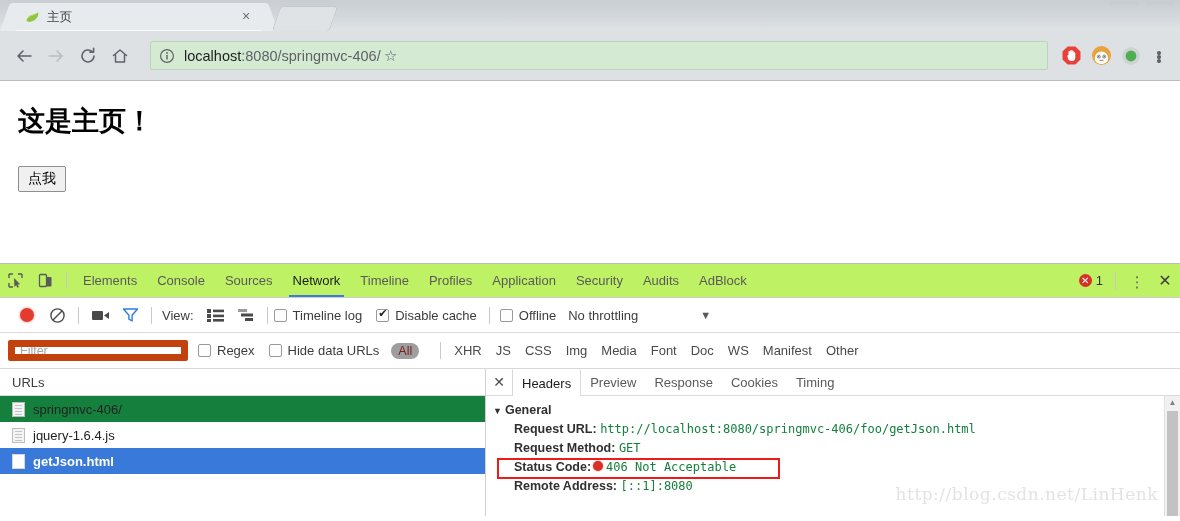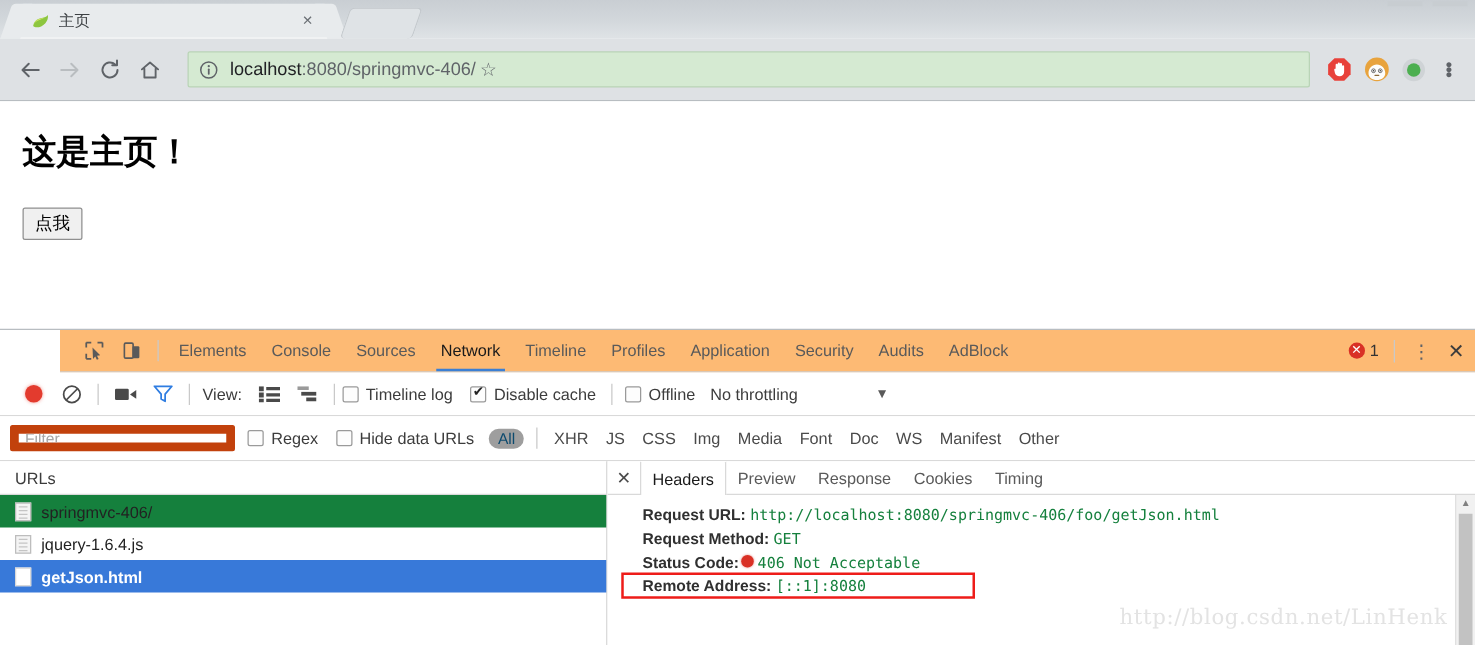--- a/index.html
+++ b/index.html
@@ -87,21 +87,21 @@
     margin-top:27px;
     font-family:"DejaVu Sans", sans-serif; font-size:14px;
     padding:3px 9px; background:#f0f0f0;
     border:1px solid #8f8f8f; border-radius:2px; color:#000;
   }
 
   
   .devtools { background:#fff; }
   .dt-tabbar {
     height:34px; display:flex; align-items:center;
-    border-bottom:1px solid #cdcdcd; background:#fdba74; padding-left:12px;margin-left:48px;
+    border-bottom:1px solid #cdcdcd; background:#bef264; padding-left:0;
   }
   .dt-icbtn { width:30px; height:26px; display:flex; align-items:center; justify-content:center;}
   .dt-sep { width:1px; height:17px; background:#c9c9c9; margin:0 6px; }
   .dt-tab {
     padding:0 10px; height:33px; line-height:33px; font-size:13px;
     color:#5a5a5a; position:relative; white-space:nowrap;
   }
   .dt-tab.active { color:#1a1a1a; }
   .dt-tab.active:after {
     content:""; position:absolute; left:6px; right:6px; bottom:0; height:2px; background:#3b7fd4;
@@ -139,22 +139,22 @@
     height:36px; display:flex; align-items:center; padding-left:8px;
     border-bottom:1px solid #d9d9d9; background:#fff; font-size:13px; color:#3c3c3c;
   }
   .filter-input {
     width:180px; height:21px; border:7px solid #c2410c; border-radius:2px;
     font-size:12.5px; padding:0 5px; color:#333; background:#fff;
     font-family:"Liberation Sans", sans-serif;
   }
   .filter-input::placeholder { color:#a5a5a5; }
   .pill-all {
-    background:#9e9e9e; color:#0c4a6e; border-radius:9px; padding:1px 7px;
-    font-size:12.5px; margin:0 4px 0 6px;
+    background:#9e9e9e; color:#7f1d1d; border-radius:9px; padding:1px 7px;
+    font-size:12.5px; margin:0 15px 0 6px;
   }
   .rtype { padding:0 7px; color:#4a4a4a; font-size:13px;}
 
   
   .panes { display:flex; height:147px; }
   .pane-left { width:486px; border-right:1px solid #d0d0d0; background:#fff; }
   .lh {
     height:27px; line-height:27px; padding-left:12px; font-size:13px;
     color:#3c3c3c; border-bottom:1px solid #d9d9d9;
   }
@@ -451,20 +451,23 @@
       <div class="rh">
         <span class="rh-close">✕</span>
         <span class="rt active">Headers</span>
         <span class="rt">Preview</span>
         <span class="rt">Response</span>
         <span class="rt">Cookies</span>
         <span class="rt">Timing</span>
       </div>
 
       <div class="hdrbody">
+        <div class="sect-title">
+          <span class="tri">▼</span><span>General</span>
+        </div>
 
         <div class="kv">
           <span class="k">Request URL:</span>
           <span class="v">http://localhost:8080/springmvc-406/foo/getJson.html</span>
         </div>
         <div class="kv">
           <span class="k">Request Method:</span>
           <span class="v">GET</span>
         </div>
         <div class="kv">

